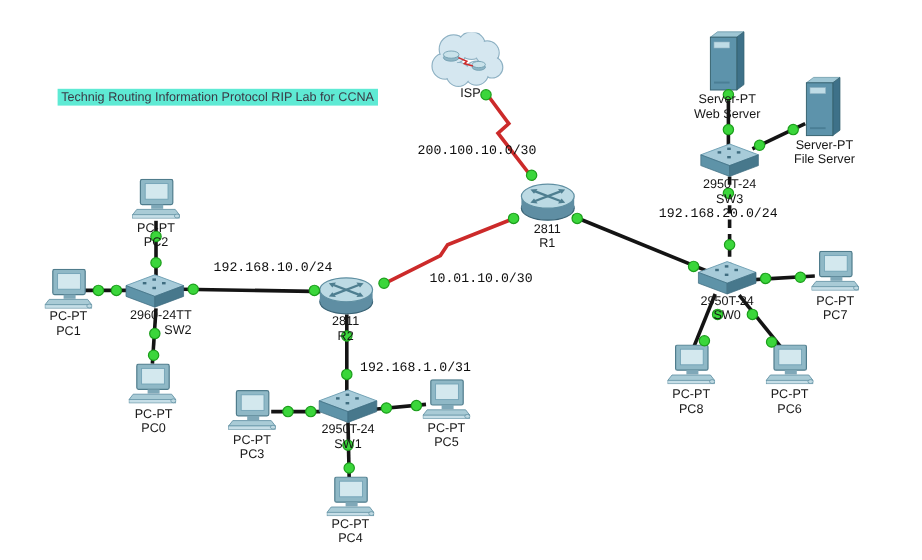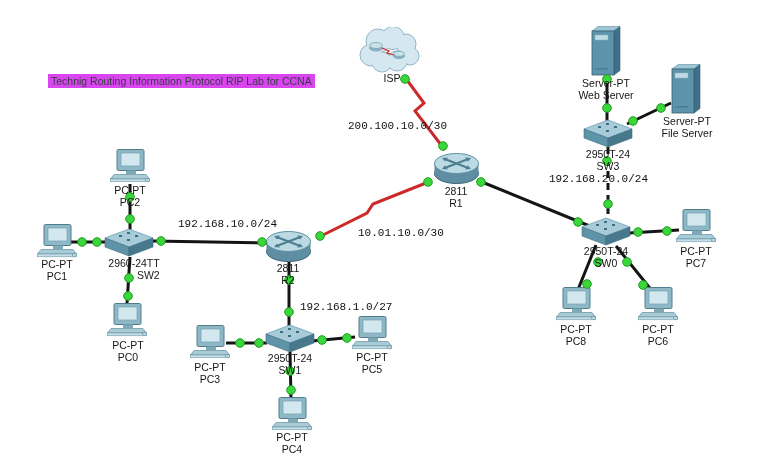--- a/index.html
+++ b/index.html
@@ -6,21 +6,21 @@
   #canvas{position:relative;width:768px;height:467px;background:#ffffff;overflow:hidden;
           font-family:"Liberation Sans",sans-serif;}
   svg.layer{position:absolute;left:0;top:0;pointer-events:none;}
   svg.layer polyline{pointer-events:visibleStroke;}
   #devices-layer .device{position:absolute;}
   .device svg{display:block;}
   .device-label{position:absolute;transform:translateX(-50%);text-align:center;
                 font-size:10.5px;line-height:11.5px;color:#161616;white-space:pre;}
   .net-label{position:absolute;font-size:11px;line-height:12px;color:#0e0e0e;white-space:nowrap;font-family:Liberation Mono, monospace;}
   #diagram-title{position:absolute;left:48px;top:74px;font-size:10.5px;color:#3a3a46;
-                 background:#d946ef;padding:1px 3px;}
+                 background:#5eead4;padding:1px 3px;}
 </style>
 </head>
 <body>
 
 <div id="canvas">
   <svg id="links-layer" class="layer" width="768" height="467">
       <polyline points="404,76 424,103 415,111 445,150" fill="none" stroke="#CC2A2A" stroke-width="3"></polyline>
       <polyline points="431,181 373,204 367,213 317,238" fill="none" stroke="#CC2A2A" stroke-width="3"></polyline>
       <polyline points="477,180 592,227" fill="none" stroke="#141414" stroke-width="3"></polyline>
       <polyline points="152,241 272,243" fill="none" stroke="#141414" stroke-width="3"></polyline>
@@ -295,21 +295,21 @@
       <circle cx="598" cy="262" r="4.3" fill="#3BD63B" stroke="#1C9E1C" stroke-width="1"></circle>
       <circle cx="587" cy="284" r="4.3" fill="#3BD63B" stroke="#1C9E1C" stroke-width="1"></circle>
       <circle cx="627" cy="262" r="4.3" fill="#3BD63B" stroke="#1C9E1C" stroke-width="1"></circle>
       <circle cx="643" cy="285" r="4.3" fill="#3BD63B" stroke="#1C9E1C" stroke-width="1"></circle>
     </svg>
   <div id="labels-layer">
       <div class="net-label" style="left: 348px; top: 120px;">200.100.10.0/30</div>
       <div class="net-label" style="left: 358px; top: 227px;">10.01.10.0/30</div>
       <div class="net-label" style="left: 511px; top: 173px; margin-left: 38px;">192.168.20.0/24</div>
       <div class="net-label" style="left: 178px; top: 218px;">192.168.10.0/24</div>
-      <div class="net-label" style="left: 300px; top: 301px;">192.168.1.0/27</div>
+      <div class="net-label" style="left: 300px; top: 301px;">192.168.1.0/31</div>
       <div class="device-label" style="left: 392px; top: 73px;">ISP</div>
       <div class="device-label" style="left: 456px; top: 186px;">2811
 R1</div>
       <div class="device-label" style="left: 288px; top: 263px;">2811
 R2</div>
       <div class="device-label" style="left: 134px; top: 258px; text-align: right;">2960-24TT
 SW2</div>
       <div class="device-label" style="left: 290px; top: 353px;">2950T-24
 SW1</div>
       <div class="device-label" style="left: 606px; top: 246px;">2950T-24

